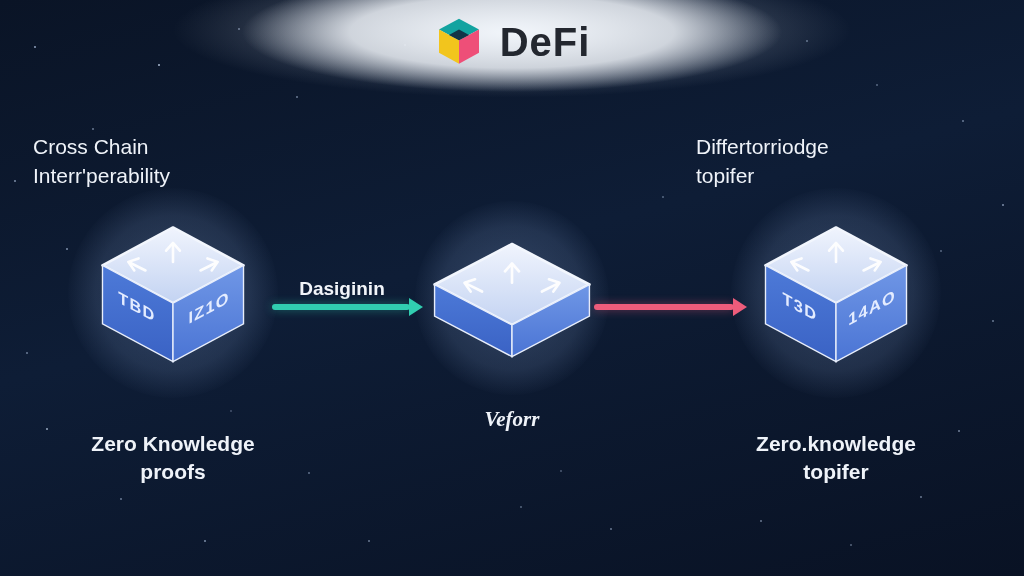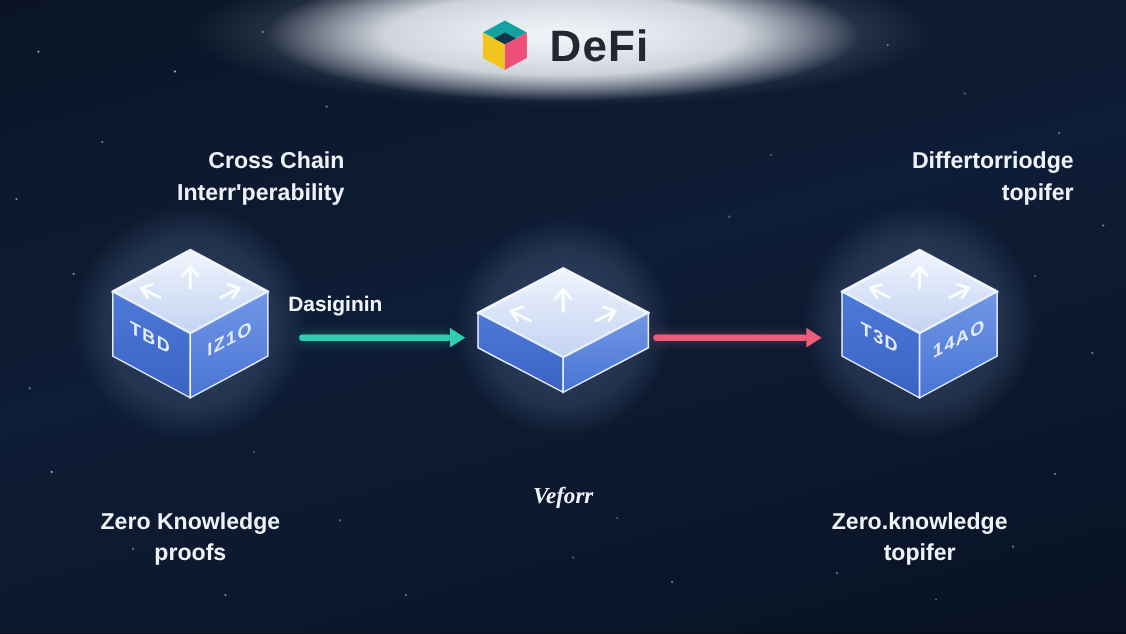--- a/index.html
+++ b/index.html
@@ -53,35 +53,35 @@
   }
   .glow-left{left:68px;top:188px;width:210px;height:210px;}
   .glow-mid{left:415px;top:201px;width:194px;height:194px;}
   .glow-right{left:731px;top:188px;width:210px;height:210px;}
   .cube{position:absolute;}
   .cube-left{left:87px;top:212px;width:172px;}
   .cube-mid{left:424px;top:237px;width:176px;}
   .cube-right{left:750px;top:212px;width:172px;}
   .face-text{fill:#e4ecff;font-size:19px;font-weight:700;letter-spacing:1.5px;font-family:"Liberation Sans",sans-serif;}
   .node-title{
-    position:absolute;text-align:right;color:#eff3f9;font-weight:700;
+    position:absolute;text-align:left;color:#eff3f9;font-weight:400;
     font-size:21px;line-height:29px;white-space:pre-line;
   }
   .title-left{left:33px;top:132px;width:280px;}
   .title-mid{left:392px;top:182px;width:240px;font-size:19px;}
   .title-right{left:696px;top:132px;width:280px;}
   .node-subtitle{
     position:absolute;text-align:center;color:#eff3f9;font-weight:600;
-    font-size:21px;line-height:28px;white-space:pre-line;margin-top:31px;
+    font-size:21px;line-height:28px;white-space:pre-line;
   }
   .sub-left{left:33px;top:430px;width:280px;}
   .sub-mid{left:412px;top:405px;width:200px;font-style:italic;font-family:"Liberation Serif",serif;font-size:21px;font-weight:600;}
   .sub-right{left:696px;top:430px;width:280px;}
   .connector-label{
-    position:absolute;top:267px;color:#f1f4f9;
+    position:absolute;top:278px;text-align:center;color:#f1f4f9;
     font-size:19px;font-weight:600;width:160px;
   }
   .label-1{left:262px;}
   .label-2{left:588px;}
   .arrow{position:absolute;top:304px;height:6px;border-radius:3px;}
   .arrow .head{
     position:absolute;right:-13px;top:50%;transform:translateY(-50%);
     width:0;height:0;border-top:9px solid transparent;border-bottom:9px solid transparent;
   }
   .arrow-teal{left:272px;width:138px;background:#31cdb0;box-shadow:0 0 10px rgba(49,205,176,.45);}

